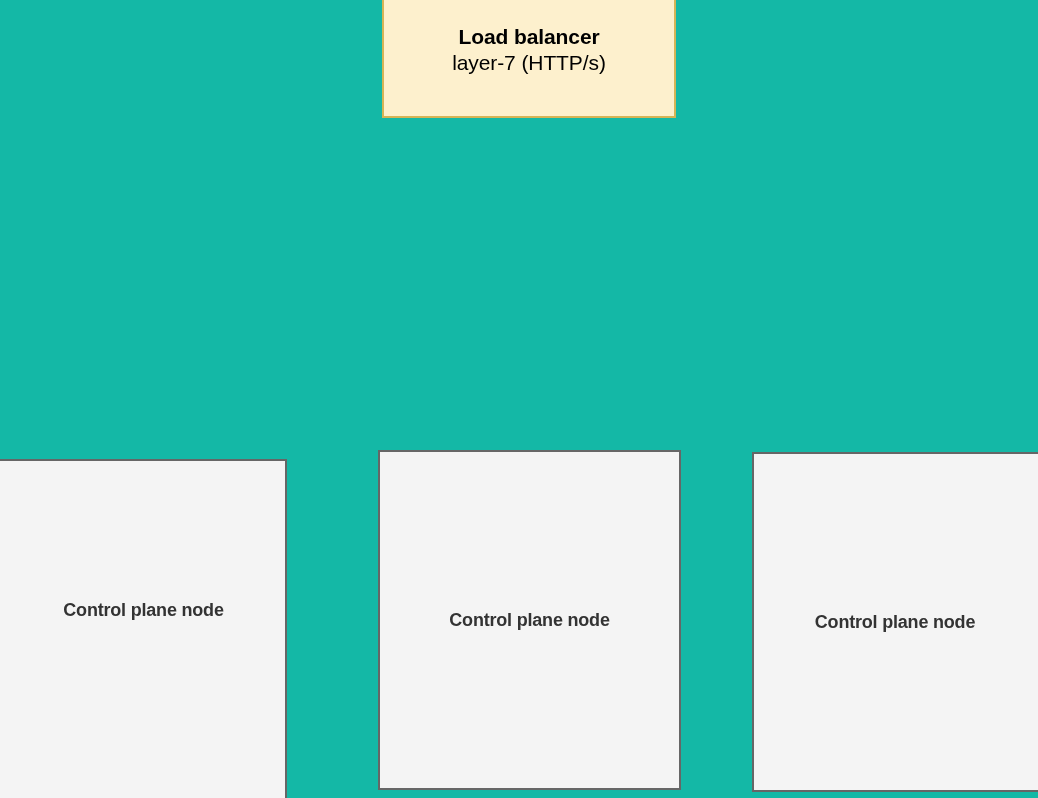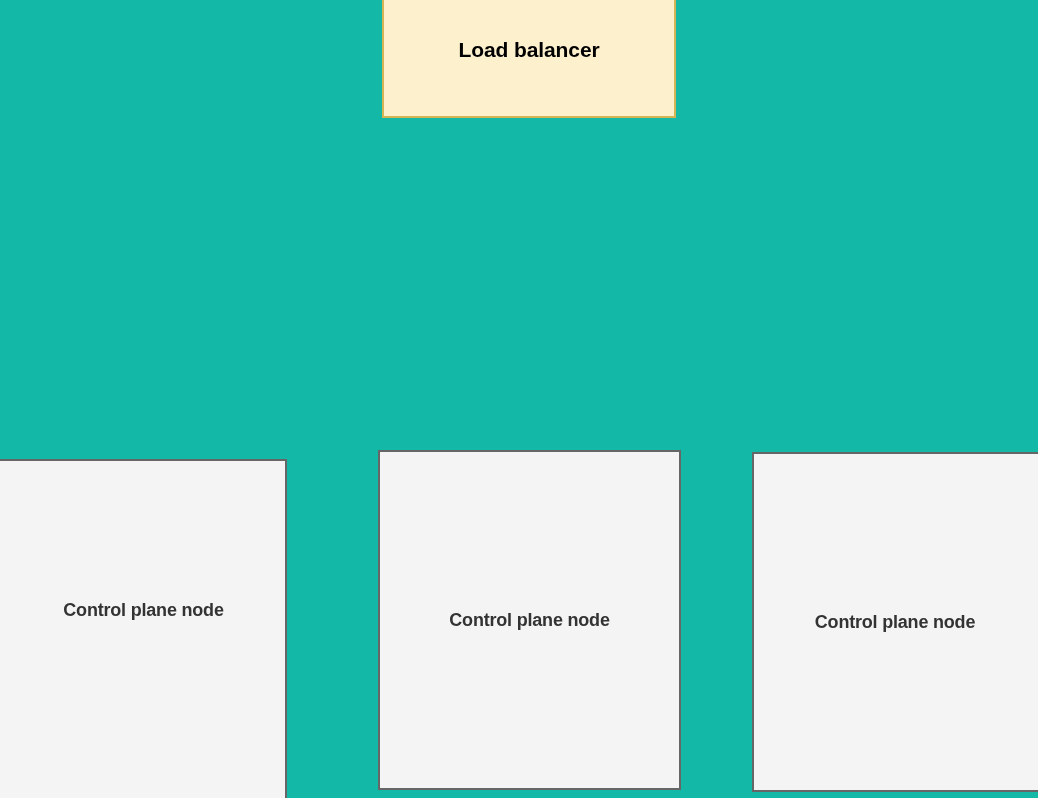--- a/index.html
+++ b/index.html
@@ -91,20 +91,21 @@
   }
   #cp-node-2 .cp-label { transform: translate(-10px, 0px); }
 </style>
 </head>
 <body>
 
 <div id="canvas">
 
   <div class="lb-box">
     <div class="lb-title">Load balancer</div>
+    <div class="lb-subtitle">layer-7 (HTTP/s)</div>
   </div>
 
   <div class="cp-node" id="cp-node-0">
     <div class="cp-label">Control plane node</div>
   </div>
 
   <div class="cp-node" id="cp-node-1">
     <div class="cp-label">Control plane node</div>
   </div>
 

